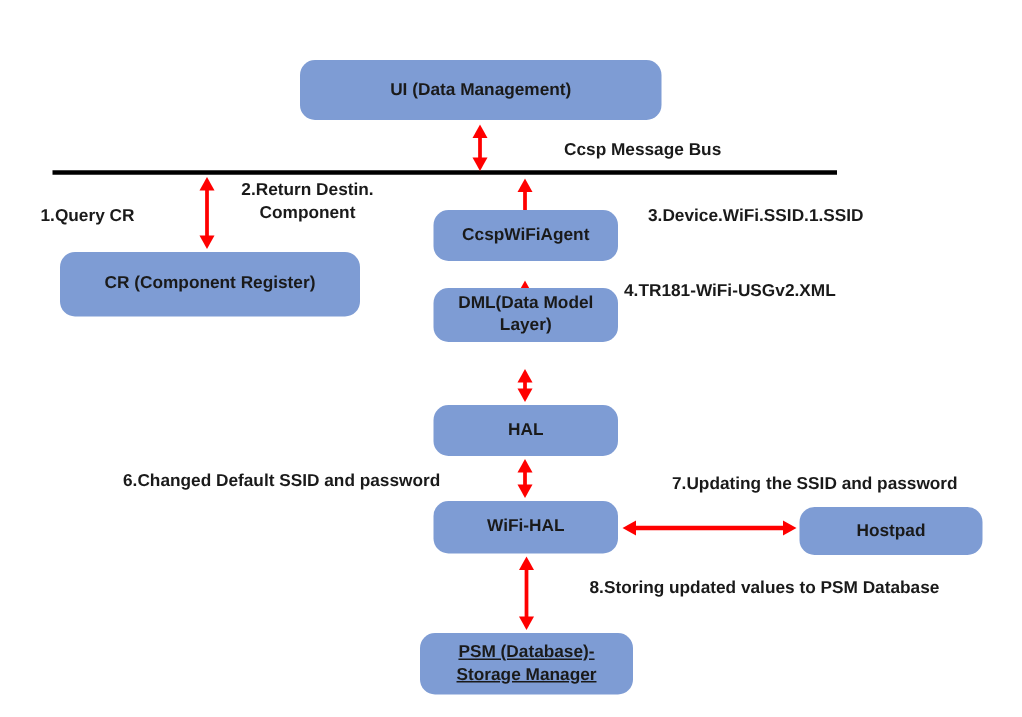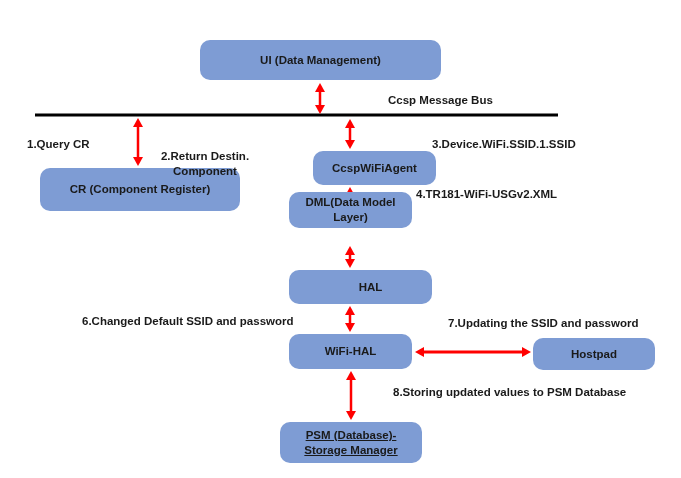--- a/index.html
+++ b/index.html
@@ -94,55 +94,55 @@
   </svg>
 
   <div class="node" style="left:40px;top:168px;width:200px;height:43px;">
     <span>CR (Component Register)</span>
   </div>
 
   <div class="node" style="left:200px;top:40px;width:241px;height:40px;">
     <span>UI (Data Management)</span>
   </div>
 
-  <div class="node" style="left:289px;top:151px;width:123px;height:34px;margin-left:24px;">
+  <div class="node" style="left:289px;top:140px;width:123px;height:34px;">
     <span>CcspWiFiAgent</span>
   </div>
 
   <div class="node" style="left:289px;top:192px;width:123px;height:36px;">
     <div>
       <div>DML(Data Model</div>
       <div>Layer)</div>
     </div>
   </div>
 
-  <div class="node" style="left:289px;top:270px;width:123px;height:34px;padding-left:20px;">
+  <div class="node" style="left:289px;top:270px;width:123px;height:34px;">
     <span>HAL</span>
   </div>
 
   <div class="node" style="left:289px;top:334px;width:123px;height:35px;">
     <span>WiFi-HAL</span>
   </div>
 
   <div class="node" style="left:533px;top:338px;width:122px;height:32px;border-radius:10px;">
     <span>Hostpad</span>
   </div>
 
   <div class="node" style="left:280px;top:422px;width:142px;height:41px;text-decoration:underline;">
     <div>
       <div>PSM (Database)-</div>
       <div>Storage Manager</div>
     </div>
   </div>
 
-  <div class="step-label" style="left:388px;top:93px;">Ccsp Message Bus</div>
+  <div class="step-label" style="left:376px;top:93px;">Ccsp Message Bus</div>
 
   <div class="step-label" style="left:27px;top:137px;">1.Query CR</div>
 
-  <div class="step-label multiline" style="left:152px;top:149px;width:106px;">
+  <div class="step-label multiline" style="left:152px;top:120px;width:106px;">
     <div>2.Return Destin.</div>
     <div>Component</div>
   </div>
 
   <div class="step-label" style="left:416px;top:137px;margin-left:16px;">3.Device.WiFi.SSID.1.SSID</div>
 
   <div class="step-label" style="left:416px;top:187px;">4.TR181-WiFi-USGv2.XML</div>
 
 
   <div class="step-label" style="left:82px;top:314px;">6.Changed Default SSID and password</div>

